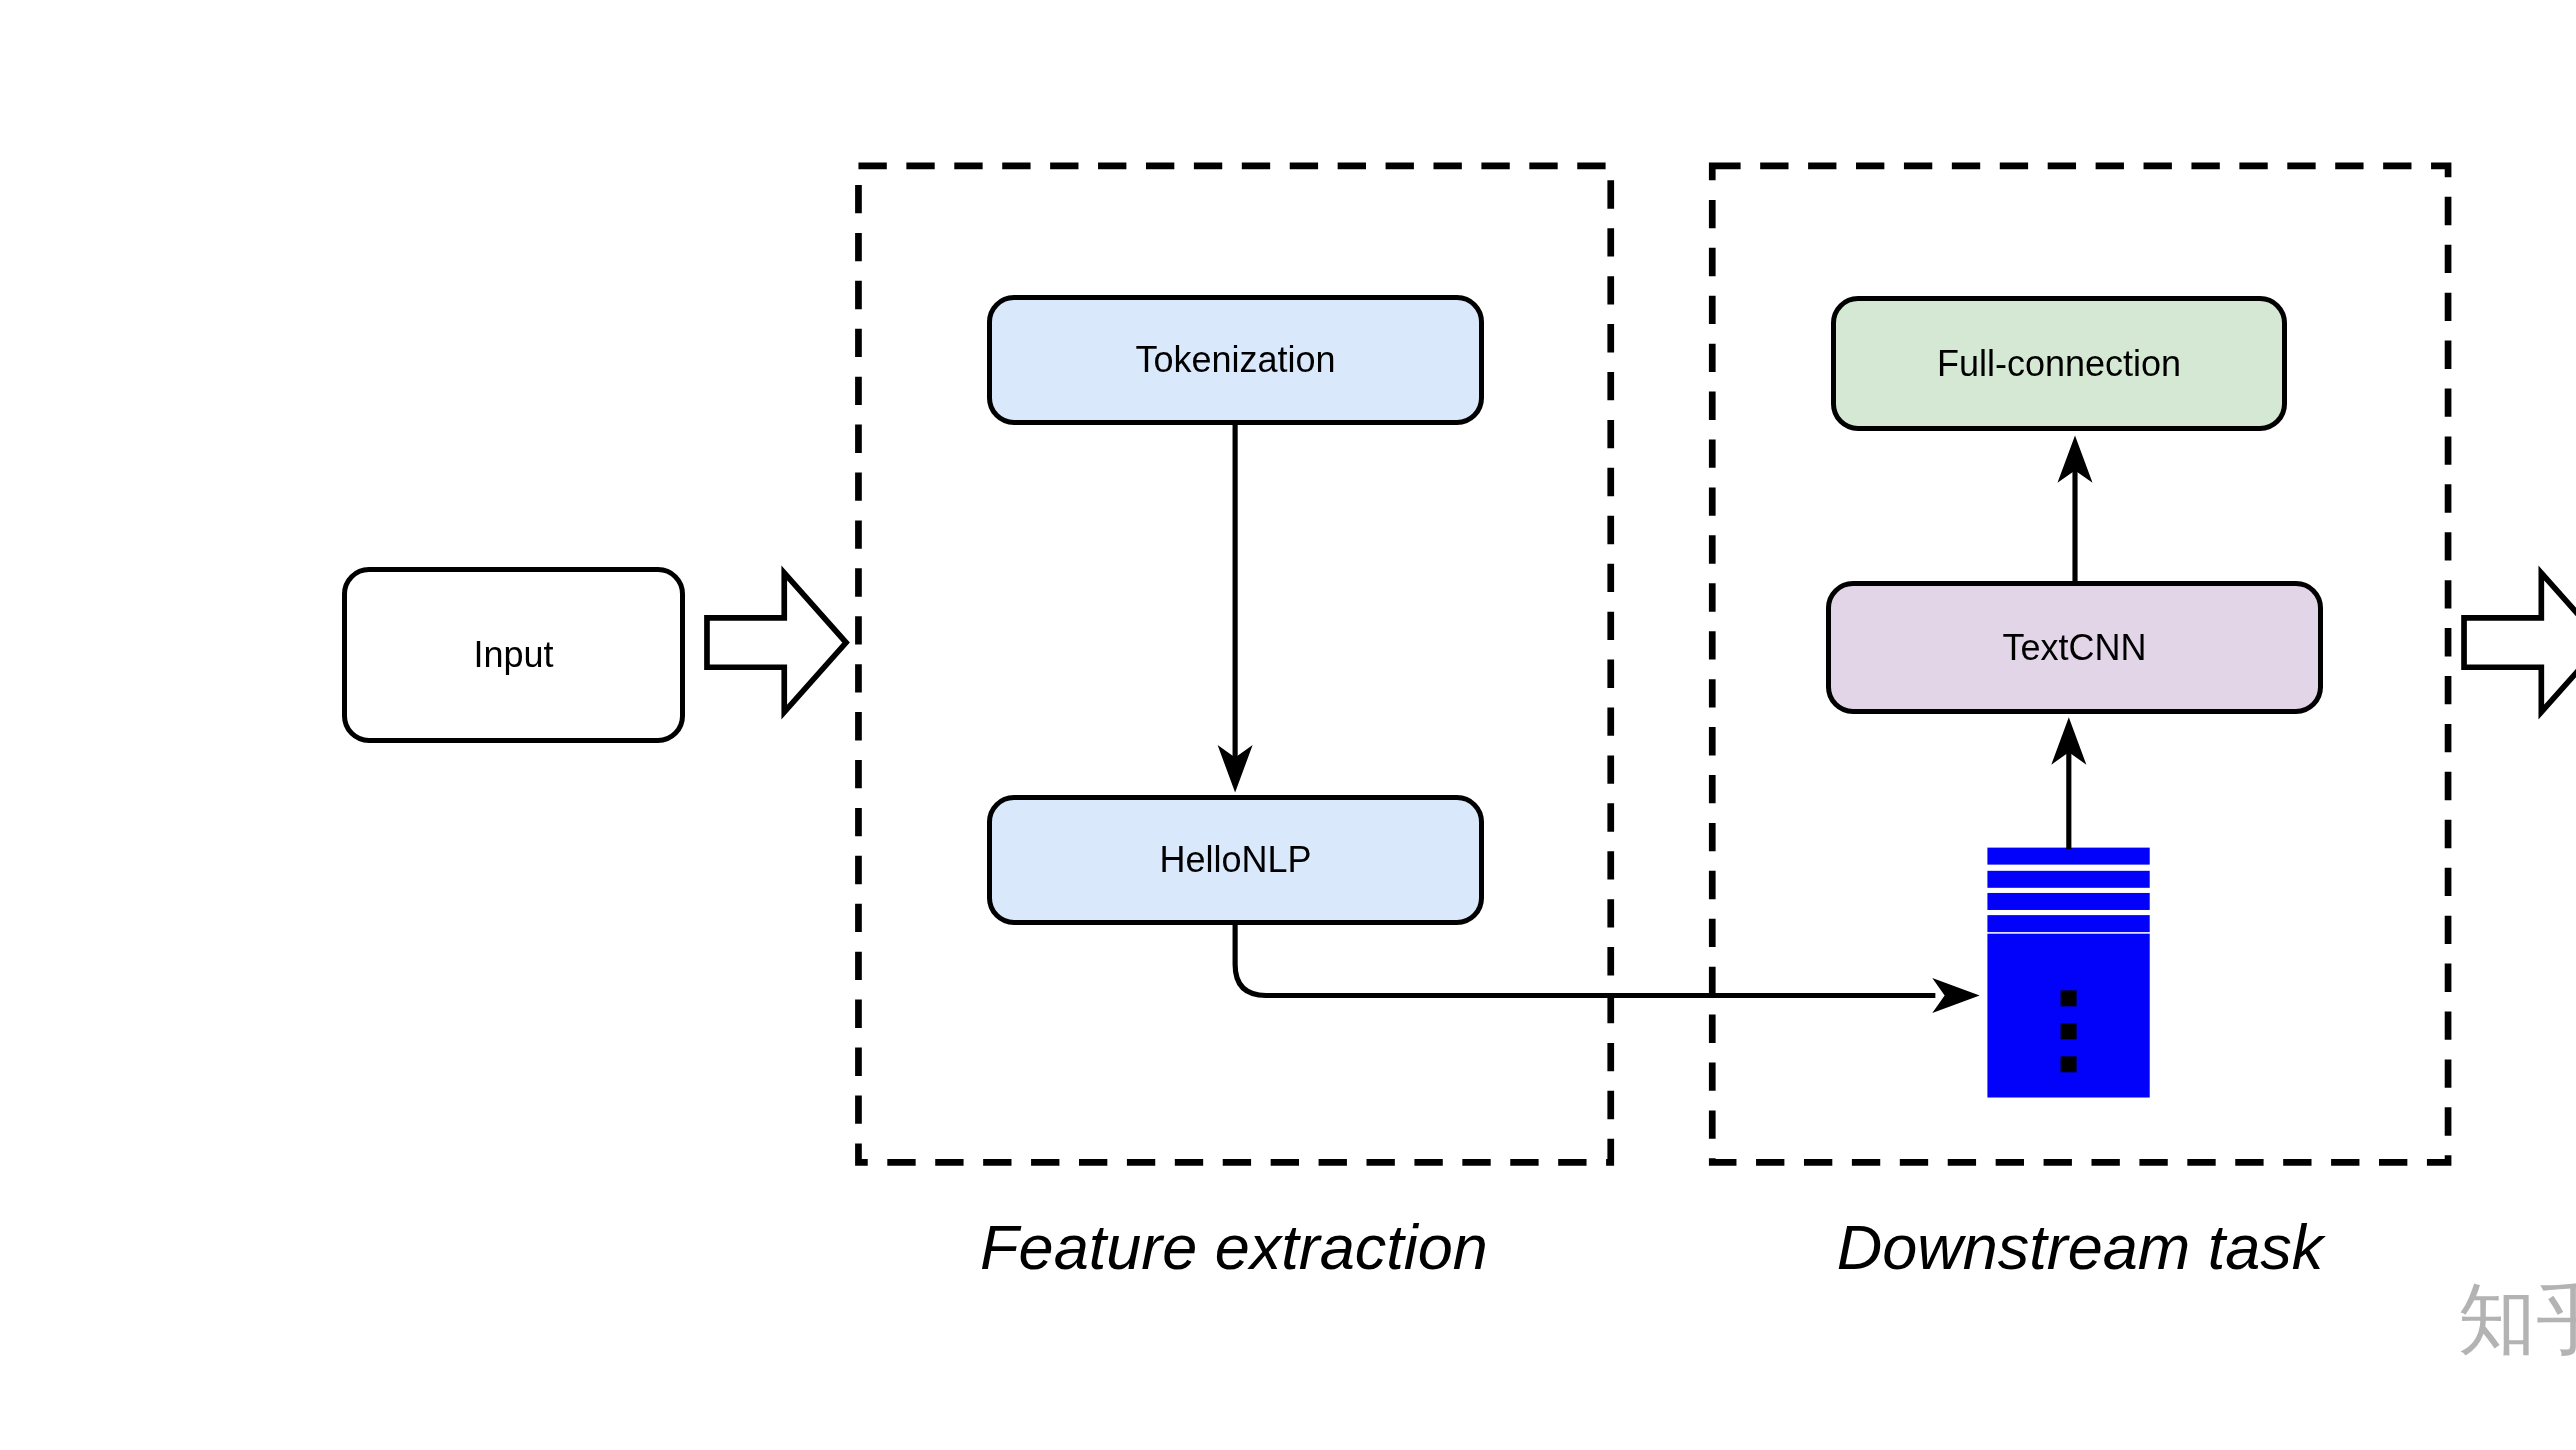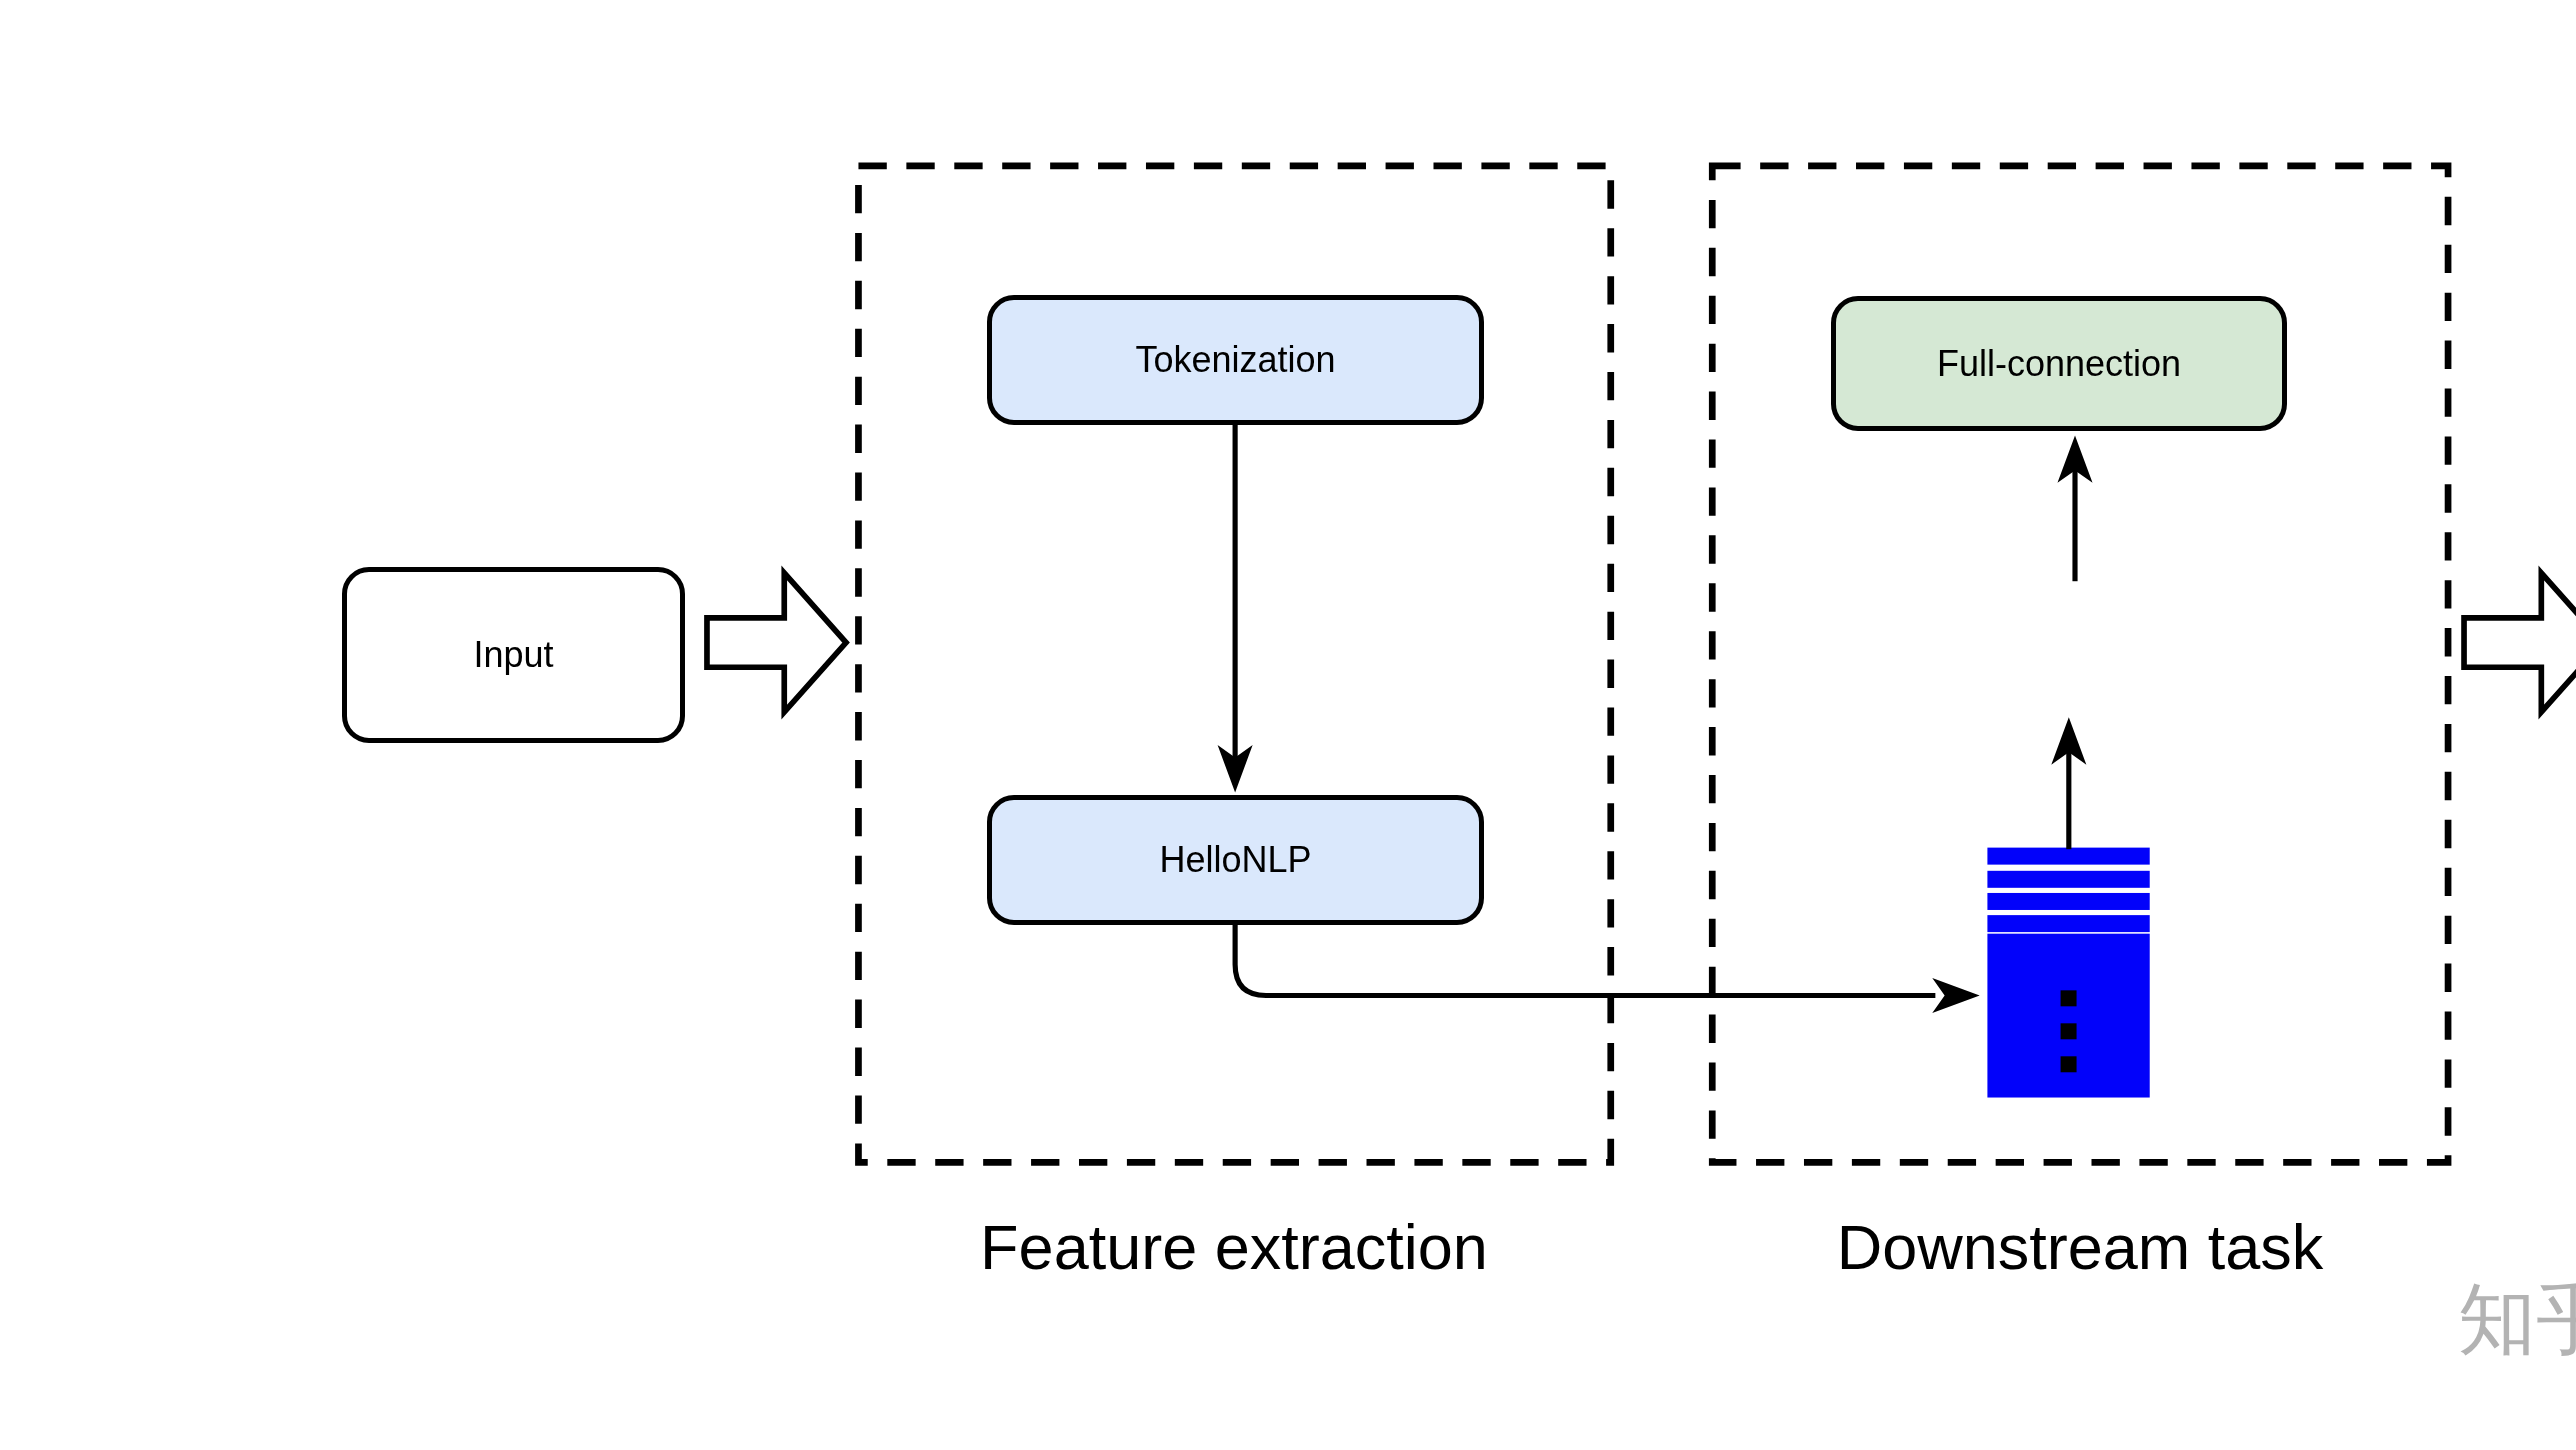--- a/index.html
+++ b/index.html
@@ -40,20 +40,21 @@
   .node-tokenization { left: 987px; top: 295px;  width: 497px; height: 130px; background: #dae8fc; }
   .node-roberta      { left: 987px; top: 795px; width: 497px; height: 130px; background: #dae8fc; }
   .node-full         { left: 1831px; top: 296px;  width: 456px; height: 135px; background: #d5e8d4; }
   .node-textcnn      { left: 1826px; top: 581px; width: 497px; height: 133px; background: #e1d5e7; }
   .group-label {
     position: absolute;
     text-align: center;
     font-size: 63px;
     color: #000000;
     z-index: 2;
+    font-style: italic;
   }
   .label-feature    { left: 858px; top: 1211px; width: 752px; }
   .label-downstream { left: 1712px; top: 1211px; width: 736px; }
   .watermark {
     position: absolute;
     left: 2458px;
     top: 1268px;
     font-size: 78px;
     color: #b3b3b3;
     z-index: 2;
@@ -108,20 +109,23 @@
   </div>
 
   <div class="node node-roberta">
     <span>HelloNLP</span>
   </div>
 
   <div class="node node-full">
     <span>Full-connection</span>
   </div>
 
+  <div class="node node-textcnn">
+    <span>TextCNN</span>
+  </div>
 
   <div class="group-label label-feature">Feature extraction</div>
 
   <div class="group-label label-downstream">Downstream task</div>
 
   <div class="watermark">知乎 @HelloNLP</div>
 
 </div>
 
 

